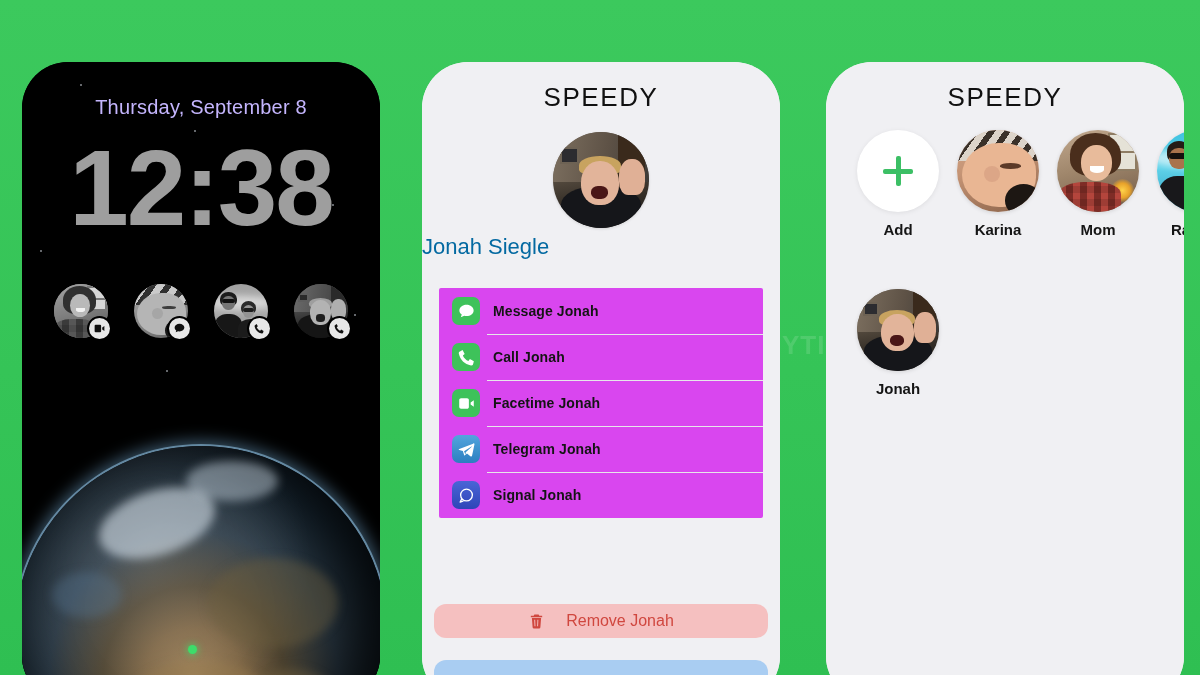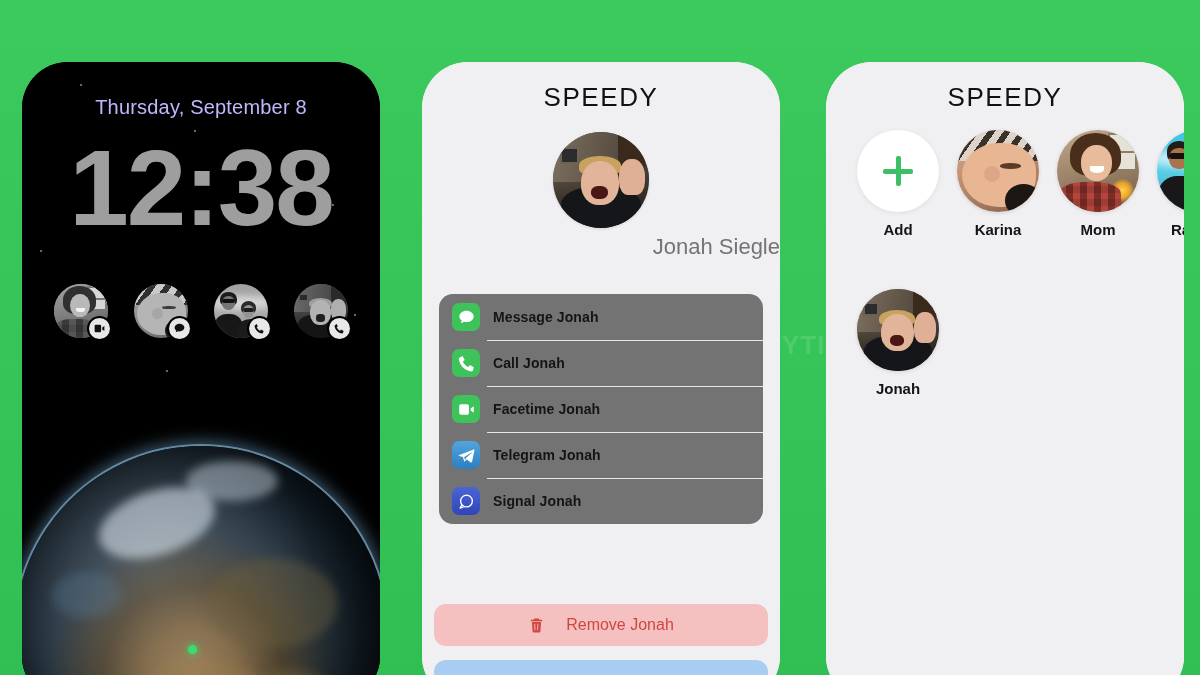--- a/index.html
+++ b/index.html
@@ -161,33 +161,32 @@
     top: 70px; left: 50%;
     transform: translateX(-50%);
     width: 96px; height: 96px;
     border-radius: 50%;
     overflow: hidden;
     box-shadow: 0 1px 3px rgba(0,0,0,.12);
   }
   .detail-name {
     position: absolute;
     top: 172px; left: 0; right: 0;
-    text-align: right;
+    text-align: left;
     font-size: 22px;
-    color: #737373;
+    color: #0369a1;
     font-weight: 400;
   }
 
   .action-card {
     position: absolute;
     top: 226px; left: 17px; right: 17px;
-    background: #737373;
-    border-radius: 14px;
+    background: #d946ef;
+    border-radius: 2px;
     overflow: hidden;
-    margin-top: 6px;
   }
   .action-row {
     display: flex;
     align-items: center;
     height: 46px;
     padding-left: 13px;
     position: relative;
   }
   .action-row + .action-row::before {
     content: "";
@@ -208,21 +207,21 @@
     font-size: 14px;
     font-weight: 600;
     color: #141414;
     letter-spacing: .1px;
   }
 
   .btn-remove {
     position: absolute;
     left: 12px; right: 12px;
     top: 542px;
-    height: 42px;
+    height: 34px;
     border-radius: 12px;
     background: #f5c0c0;
     display: flex; align-items: center; justify-content: center;
     gap: 21px;
     border: none;
   }
   .btn-remove .lbl {
     color: #d0473f;
     font-size: 16px;
     font-weight: 500;

